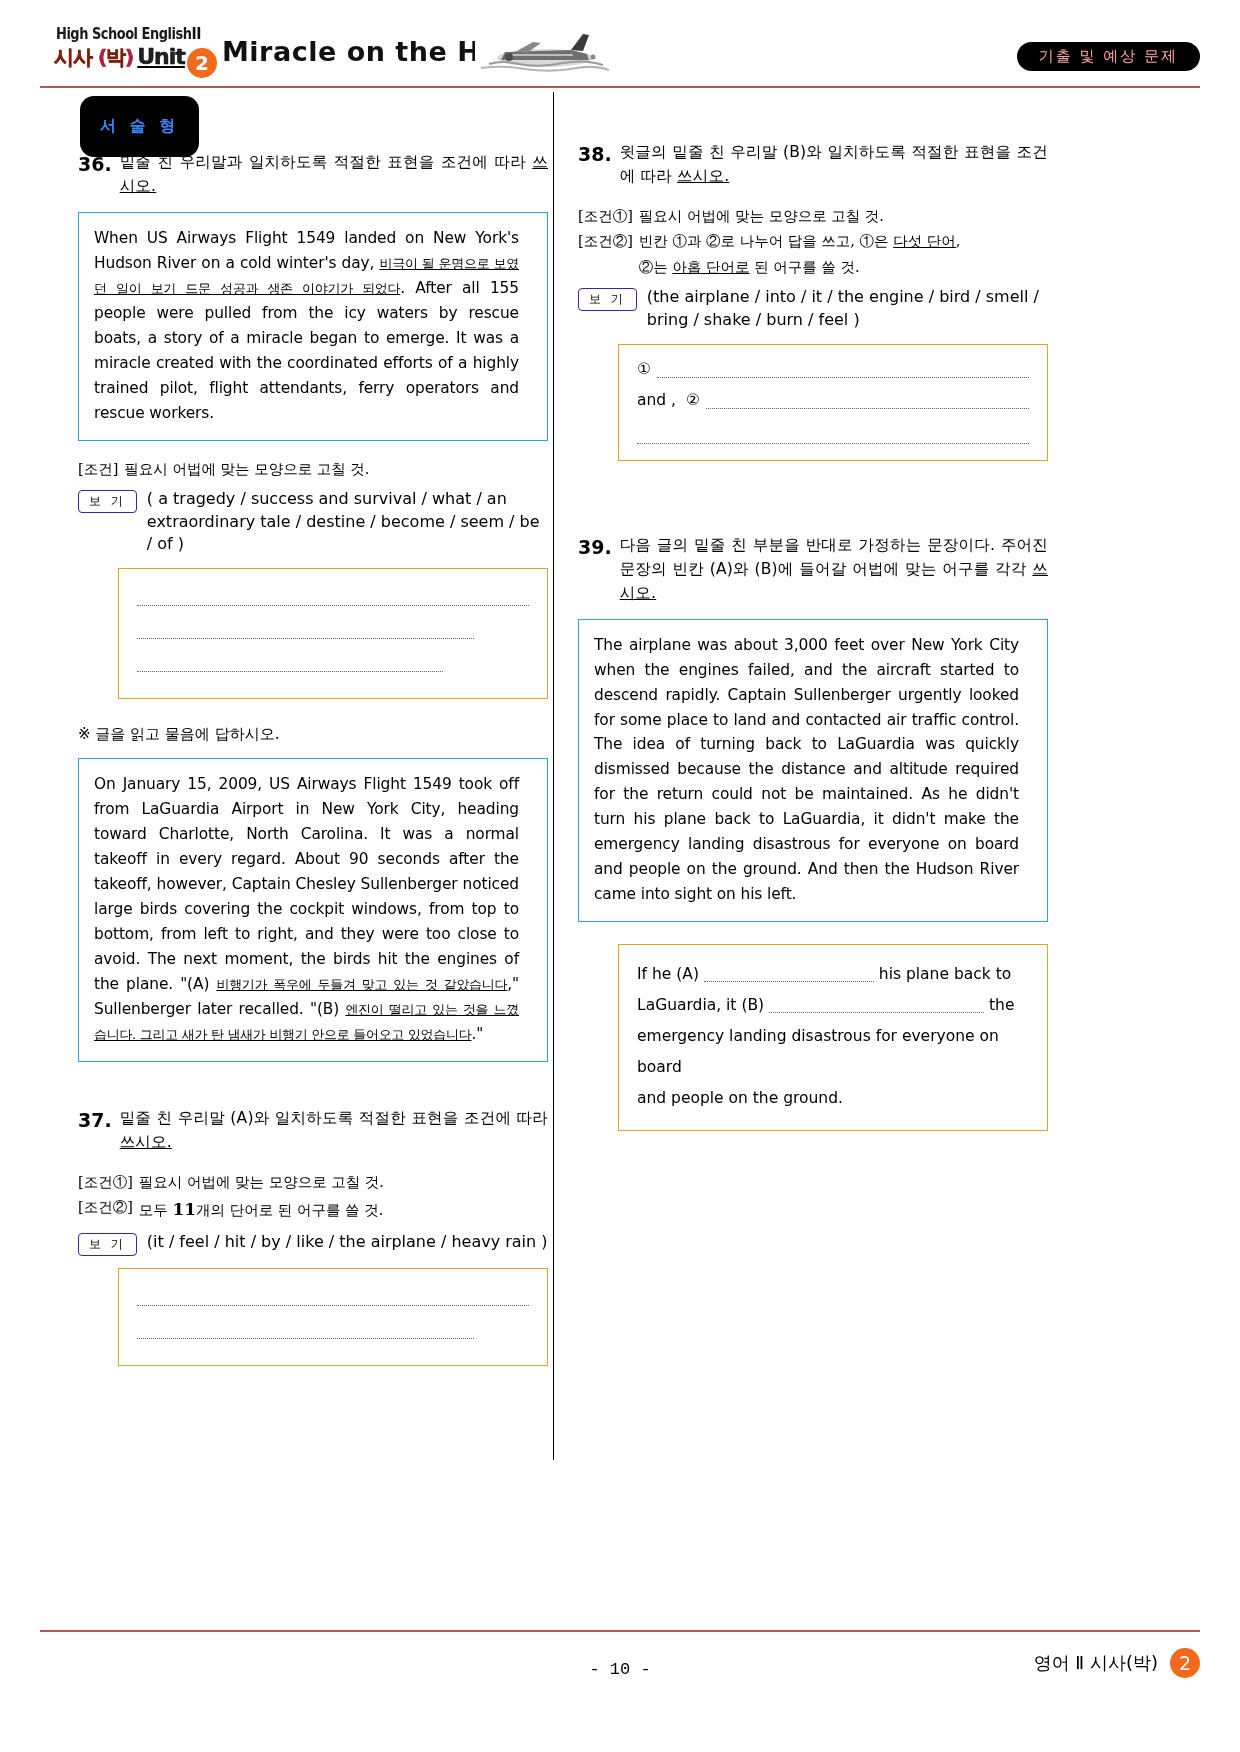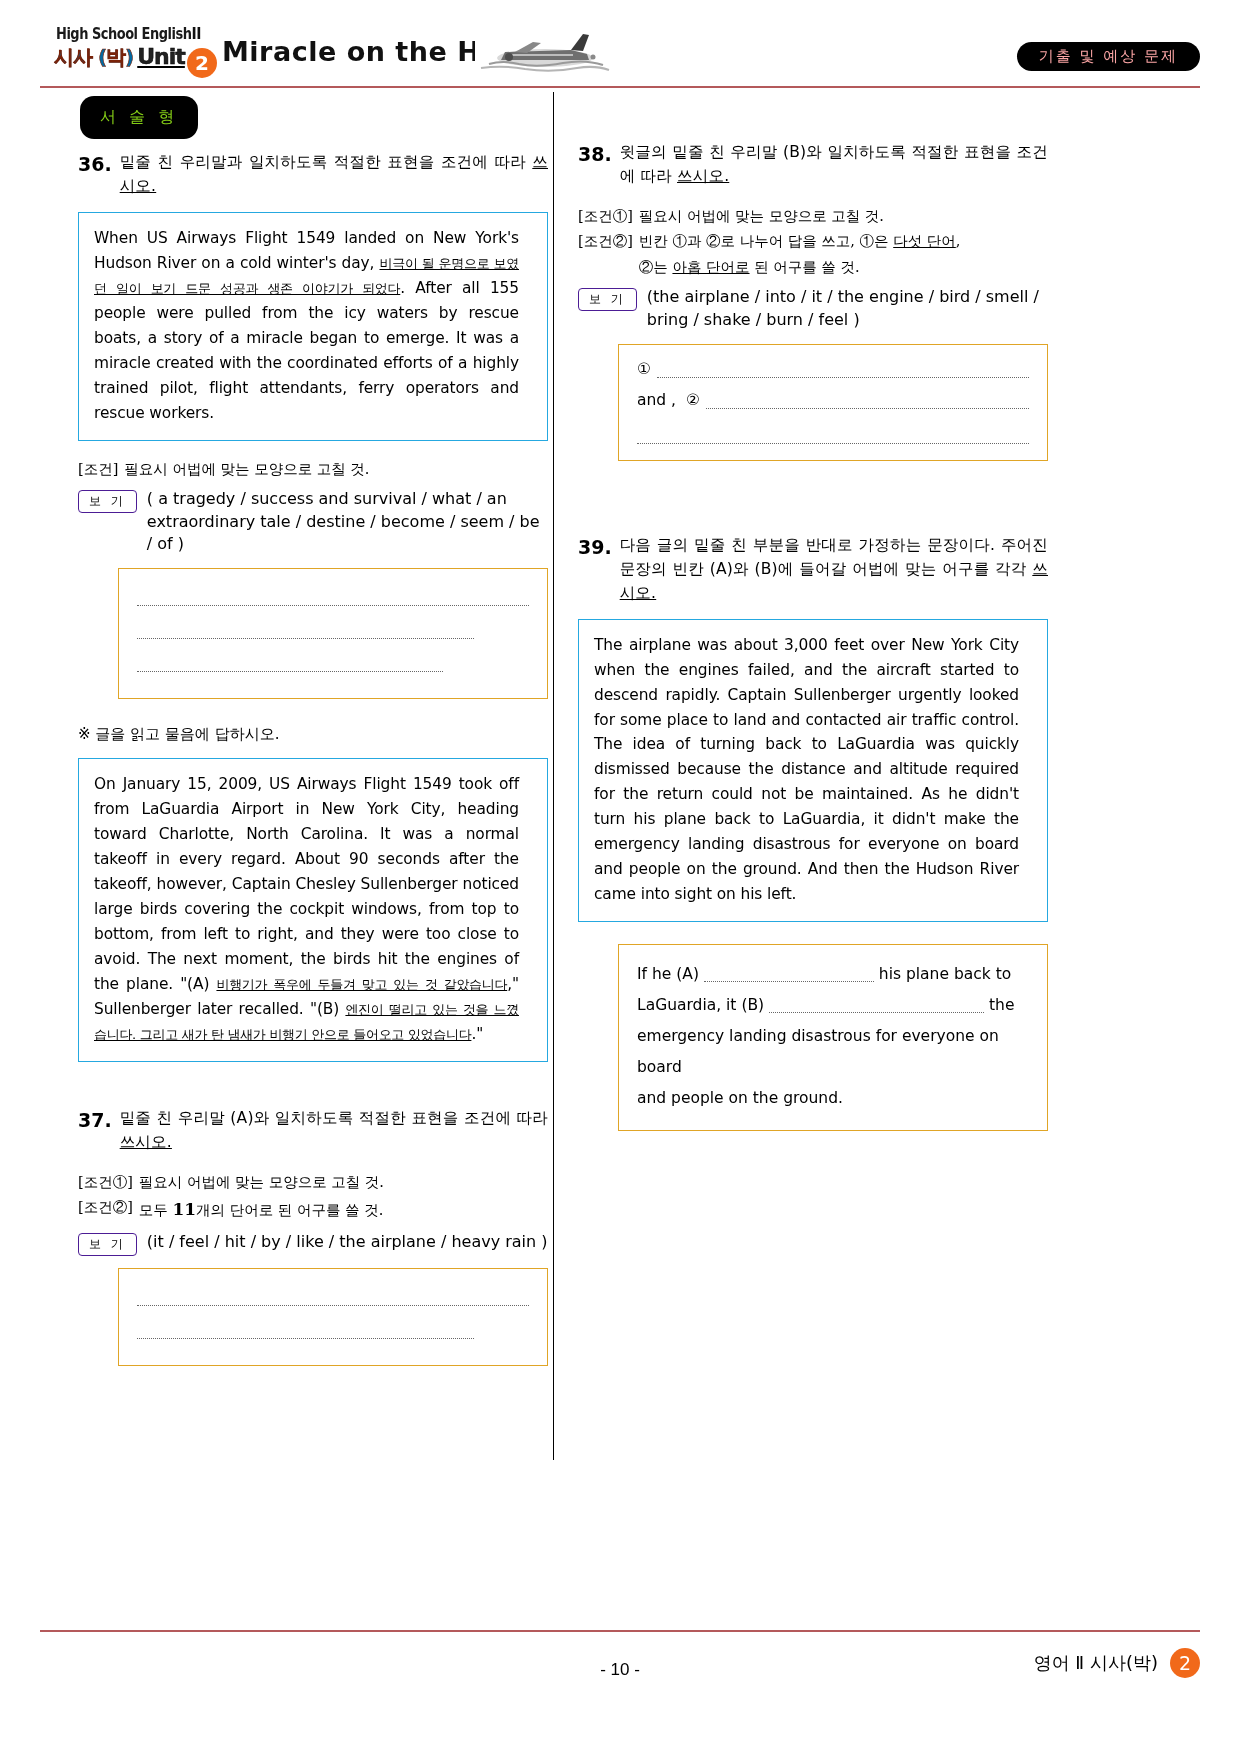--- a/index.html
+++ b/index.html
@@ -40,21 +40,21 @@
     transform-origin: left top;
   }
   .logo-roman {
     color: #111; font-weight: bold; font-size: 14px;
   }
   .logo-line2 {
     position: absolute; left: 6px; top: 20px;
     white-space: nowrap;
   }
   .logo-kor {
-    font-size: 20px; font-weight: bold; color: #0369a1;
+    font-size: 20px; font-weight: bold; color: #be185d;
     font-family: "DejaVu Sans", sans-serif;
     letter-spacing: -1px;
     -webkit-text-stroke: 0.6px #7a2208;
   }
   .logo-unit {
     font-size: 22px; font-weight: bold; color: #222;
     font-family: "DejaVu Sans", sans-serif;
     letter-spacing: -1px; margin-left: 4px; text-decoration: underline;
     -webkit-text-stroke: 0.5px #000;
   }
@@ -100,27 +100,27 @@
     position: absolute;
     left: 40px; top: 86px;
     width: 1160px; height: 2px;
     background: #b4595b;
   }
 
   
   .type-badge {
     position: absolute;
     left: 80px; top: 96px;
-    background: #000; color: #84cc16;
+    background: #000; color: #3b82f6;
     border-radius: 14px;
-    padding: 11px 20px;
+    padding: 20px 20px;
     font-size: 16px;
     letter-spacing: 4px;
     font-family: "DejaVu Sans", sans-serif;
-    font-weight: normal;
+    font-weight: bold;
   }
 
   
   .col-divider {
     position: absolute;
     left: 553px; top: 92px;
     width: 1px; height: 1368px;
     background: #000;
   }
   .col-left  { position: absolute; left: 78px;  top: 150px; width: 470px; }
@@ -257,21 +257,21 @@
     left: 40px; top: 1630px;
     width: 1160px; height: 2px;
     background: #b4595b;
   }
   .page-num {
     position: absolute;
     left: 0; top: 1660px;
     width: 1240px;
     text-align: center;
     font-size: 17px;
-    font-family: Liberation Sans, sans-serif;
+    font-family: Liberation Mono, monospace;
   }
   .footer-right {
     position: absolute;
     right: 40px; top: 1648px;
     display: flex;
     align-items: center;
     font-size: 18px;
     font-weight: normal;
     font-family: "DejaVu Sans", sans-serif;
   }

